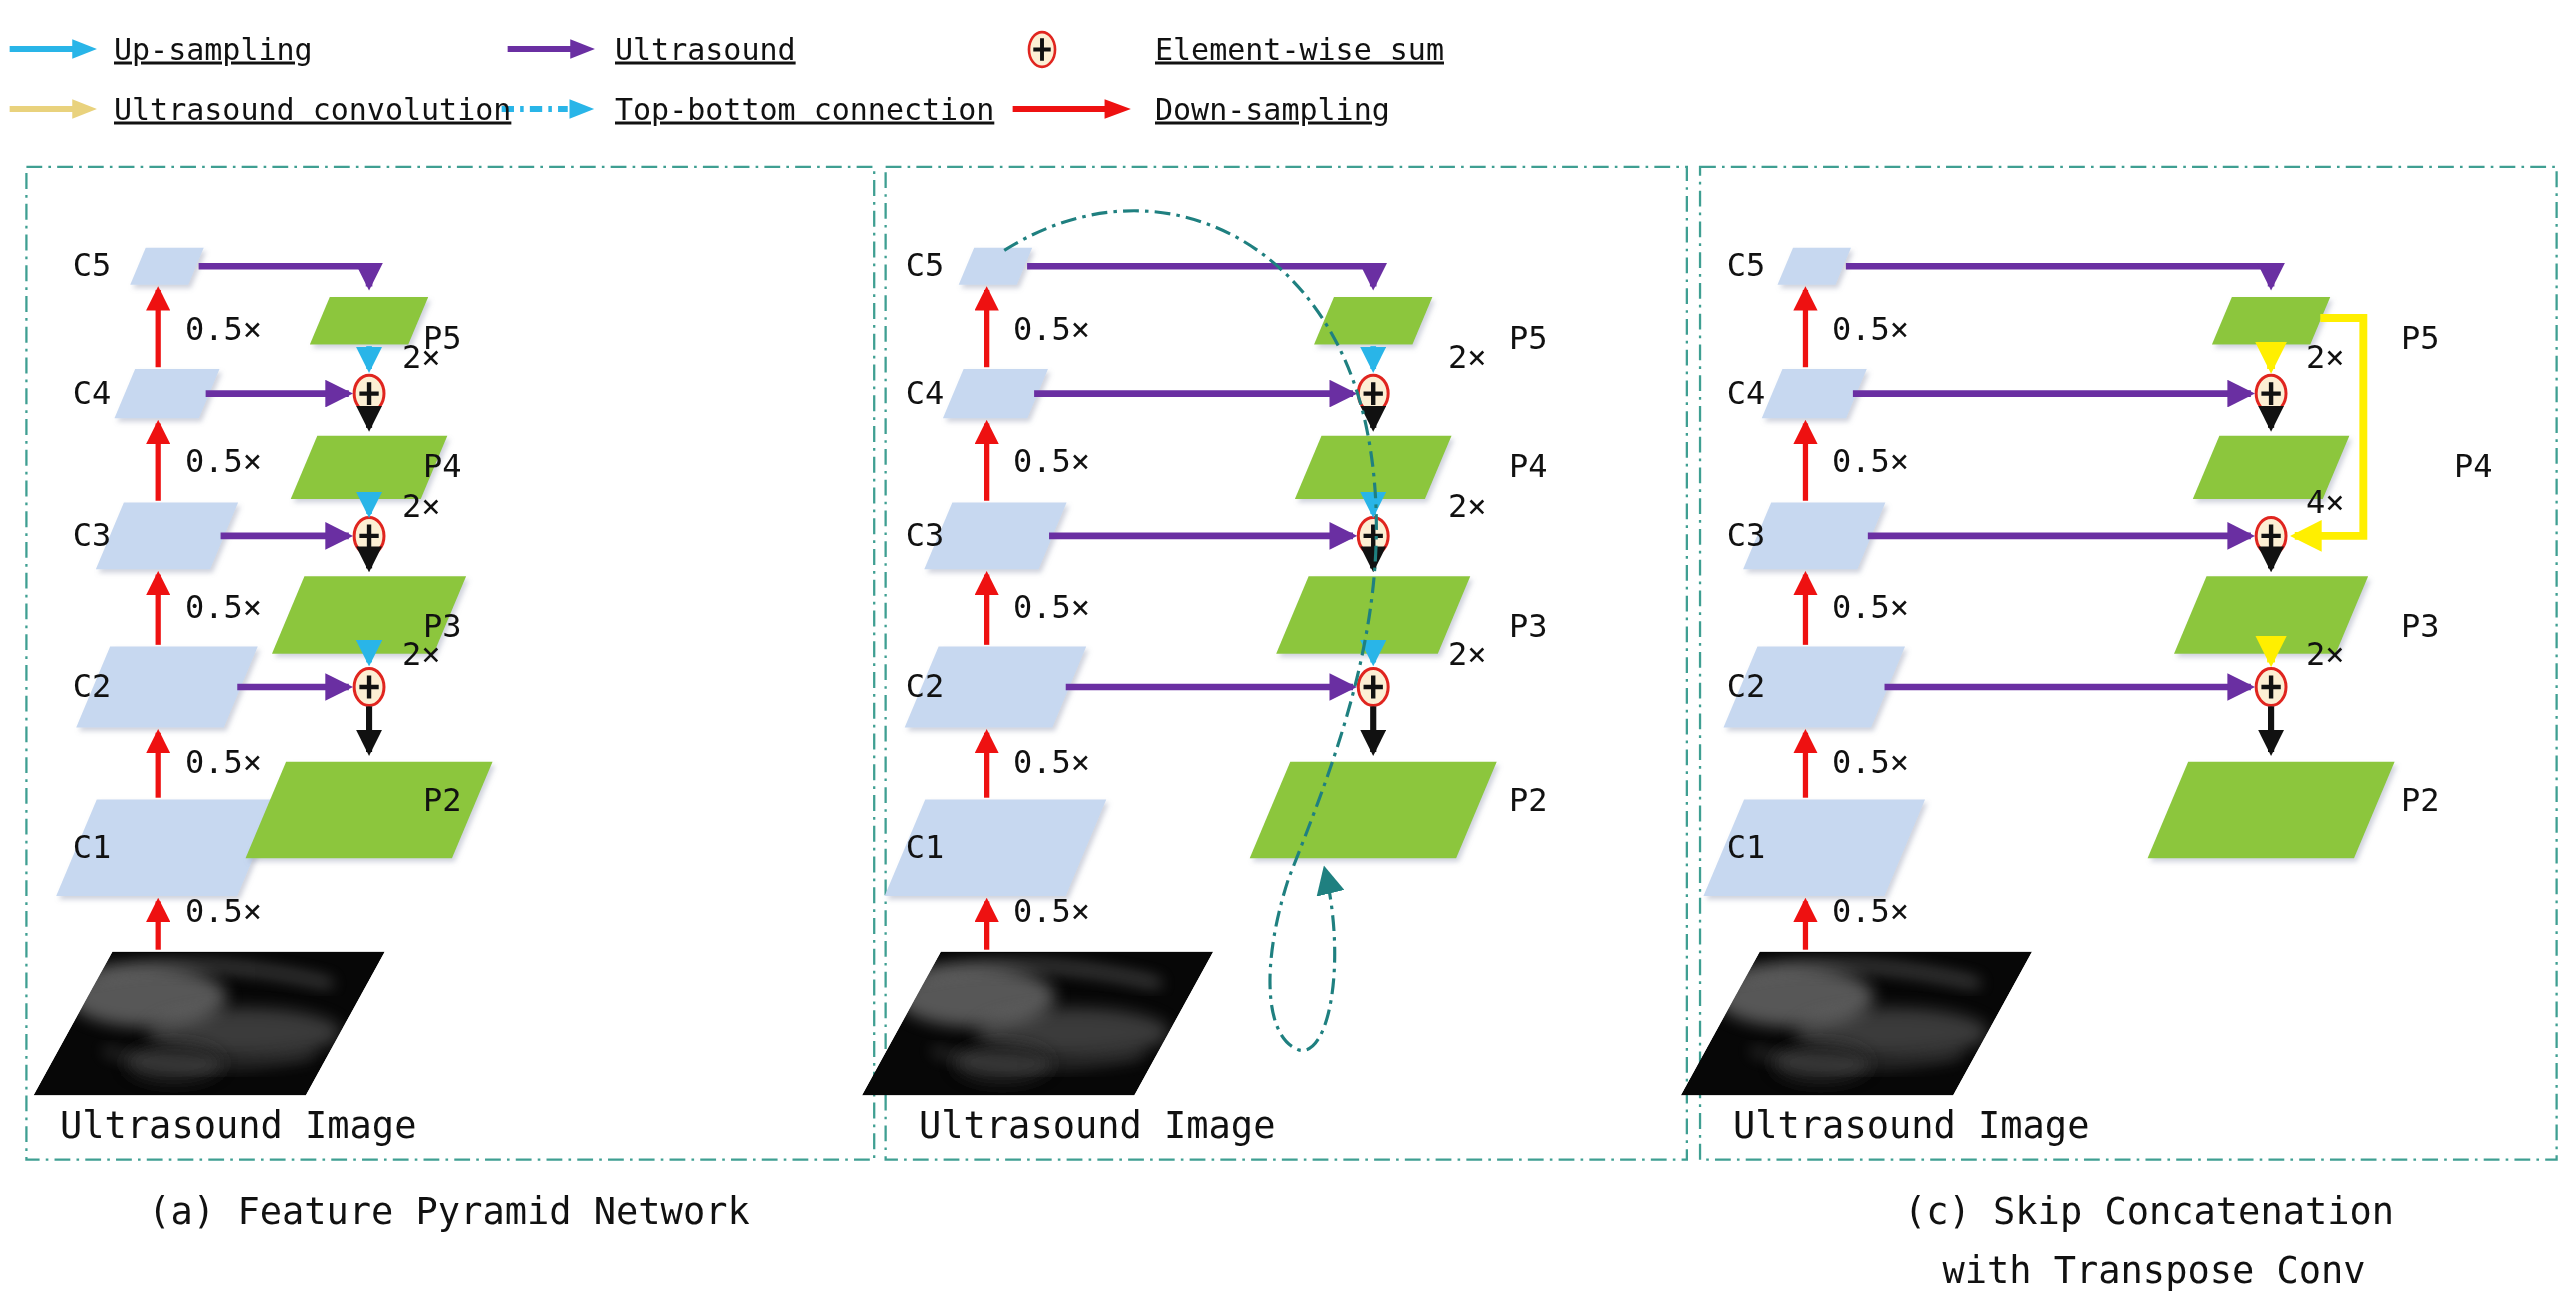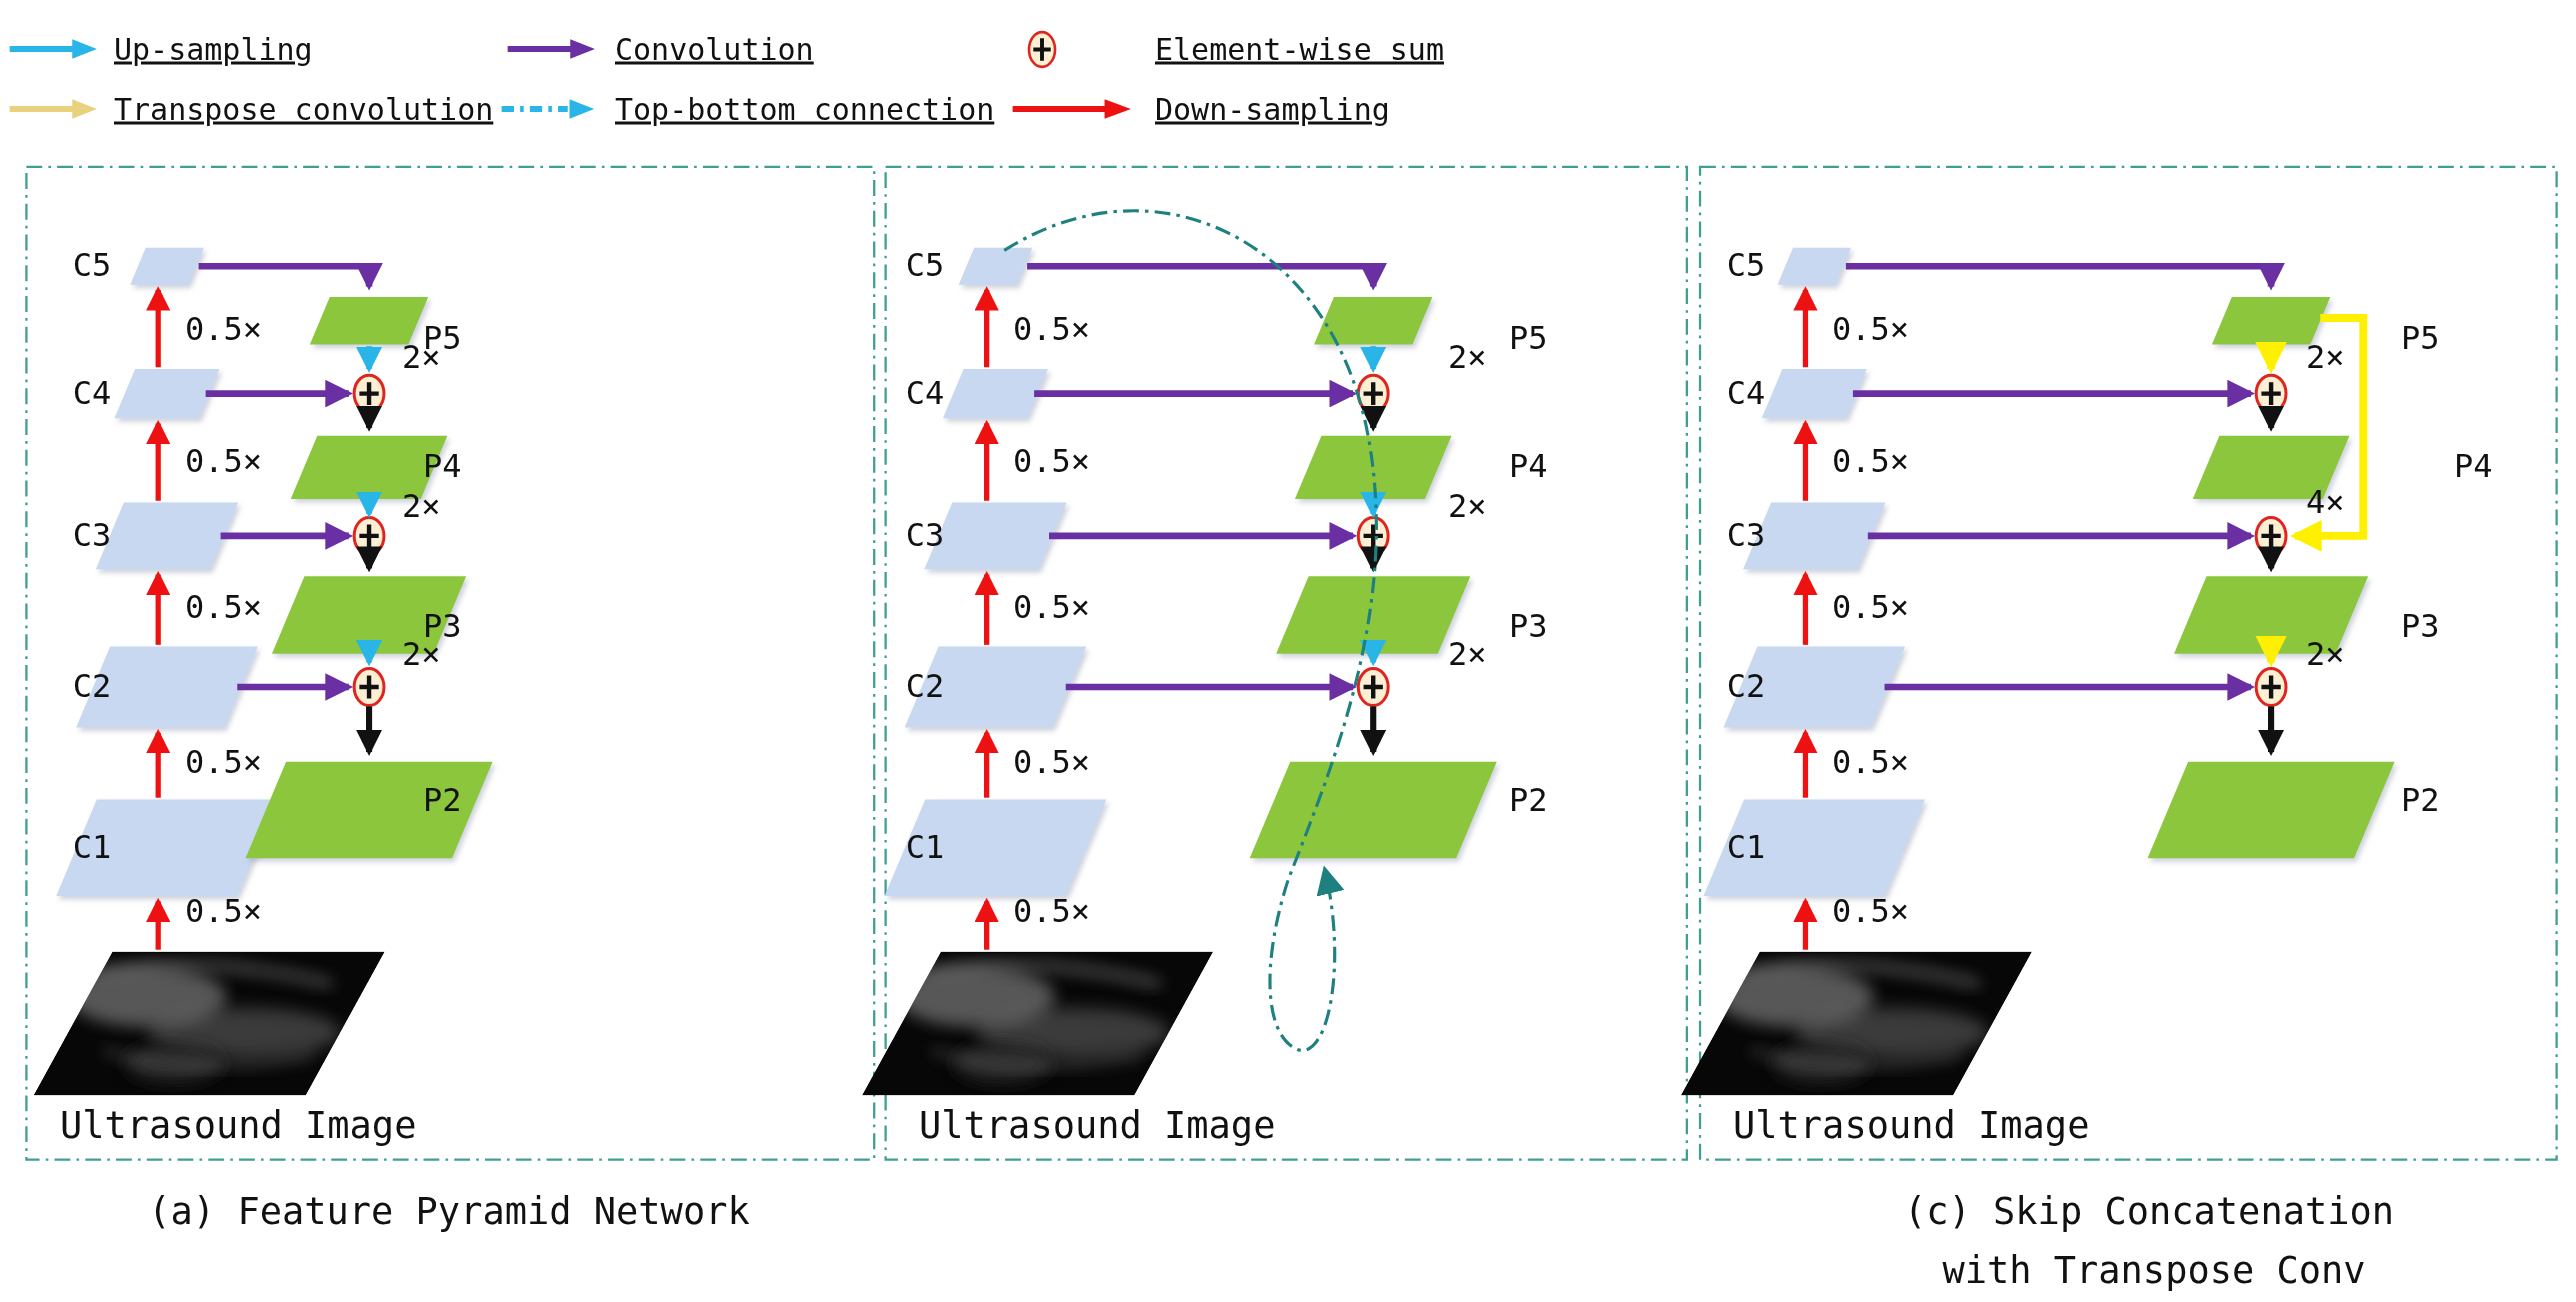--- a/index.html
+++ b/index.html
@@ -200,23 +200,23 @@
   <svg class="layer" style="left:499px;top:93px" width="104" height="32" viewBox="0 0 118 36">
     <line x1="3" y1="18" x2="78" y2="18" stroke="#29b5e8" stroke-width="7" stroke-dasharray="14 7 4 7"></line>
       <path d="M80 7 L108 18 L80 29 Z" fill="#29b5e8"></path>
   </svg>
   <svg class="layer" style="left:1010px;top:93px" width="127" height="32" viewBox="0 0 145 36">
     <line x1="3" y1="18" x2="110" y2="18" stroke="#ee1111" stroke-width="7"></line>
       <path d="M108 7 L138 18 L108 29 Z" fill="#ee1111"></path>
   </svg>
 
   <div class="legend-label" style="left:114px;top:49px">Up-sampling</div>
-  <div class="legend-label" style="left:615px;top:49px">Convolution</div>
+  <div class="legend-label" style="left:615px;top:49px">Ultrasound</div>
   <div class="legend-label" style="left:1155px;top:49px">Element-wise sum</div>
-  <div class="legend-label" style="left:114px;top:109px">Transpose convolution</div>
+  <div class="legend-label" style="left:114px;top:109px">Ultrasound convolution</div>
   <div class="legend-label" style="left:615px;top:109px">Top-bottom connection</div>
   <div class="legend-label" style="left:1155px;top:109px">Down-sampling</div>
 
   <div class="caption" style="left:449px;top:1211px">(a) Feature Pyramid Network</div>
   <div class="caption" style="left:2154px;top:1270px">with Transpose Conv</div>
   <div class="caption" style="left:2149px;top:1211px">(c) Skip Concatenation</div>
 <div class="lbl ctr" style="left: 92px; top: 266px;">C5</div>
     <div class="lbl ctr" style="left: 92px; top: 394px;">C4</div>
     <div class="lbl ctr" style="left: 92px; top: 536px;">C3</div>
     <div class="lbl ctr" style="left: 92px; top: 687px;">C2</div>

